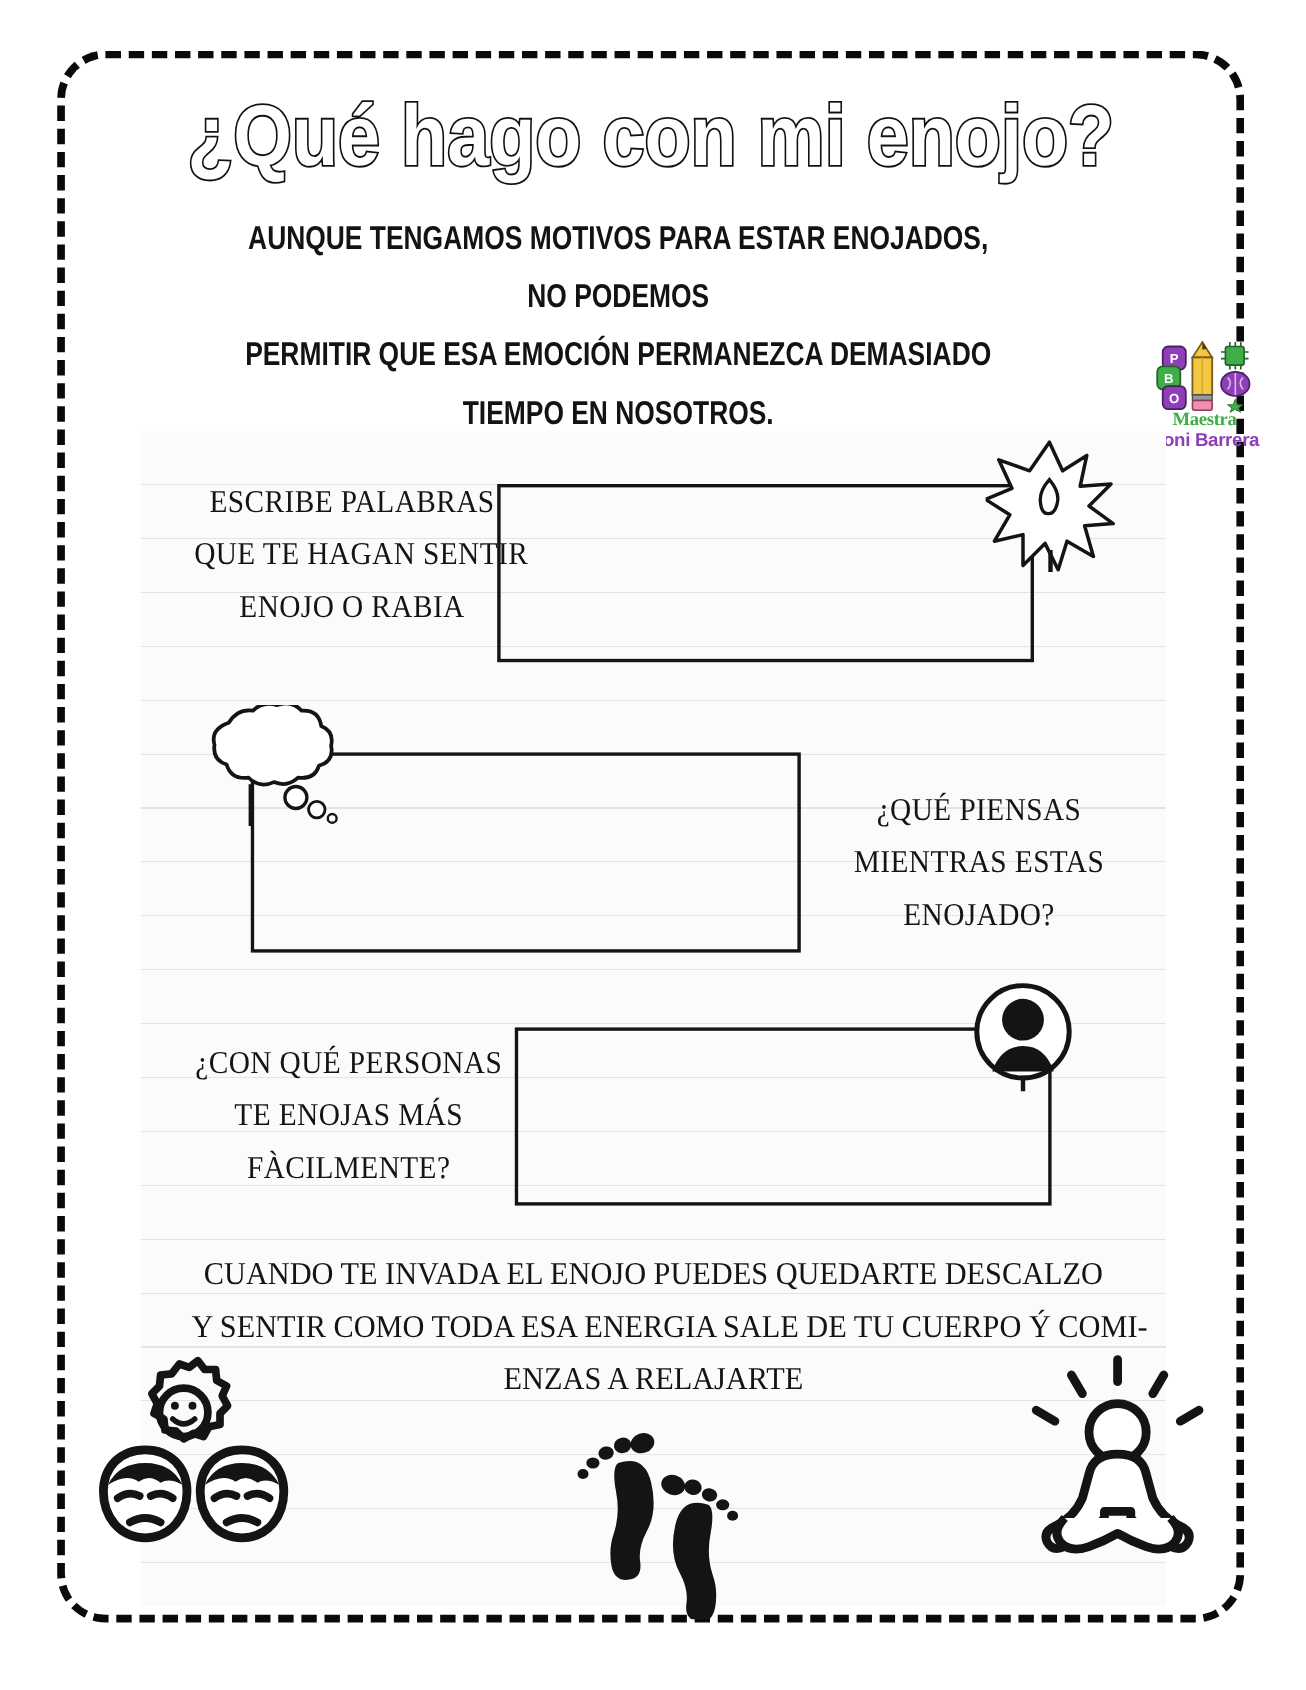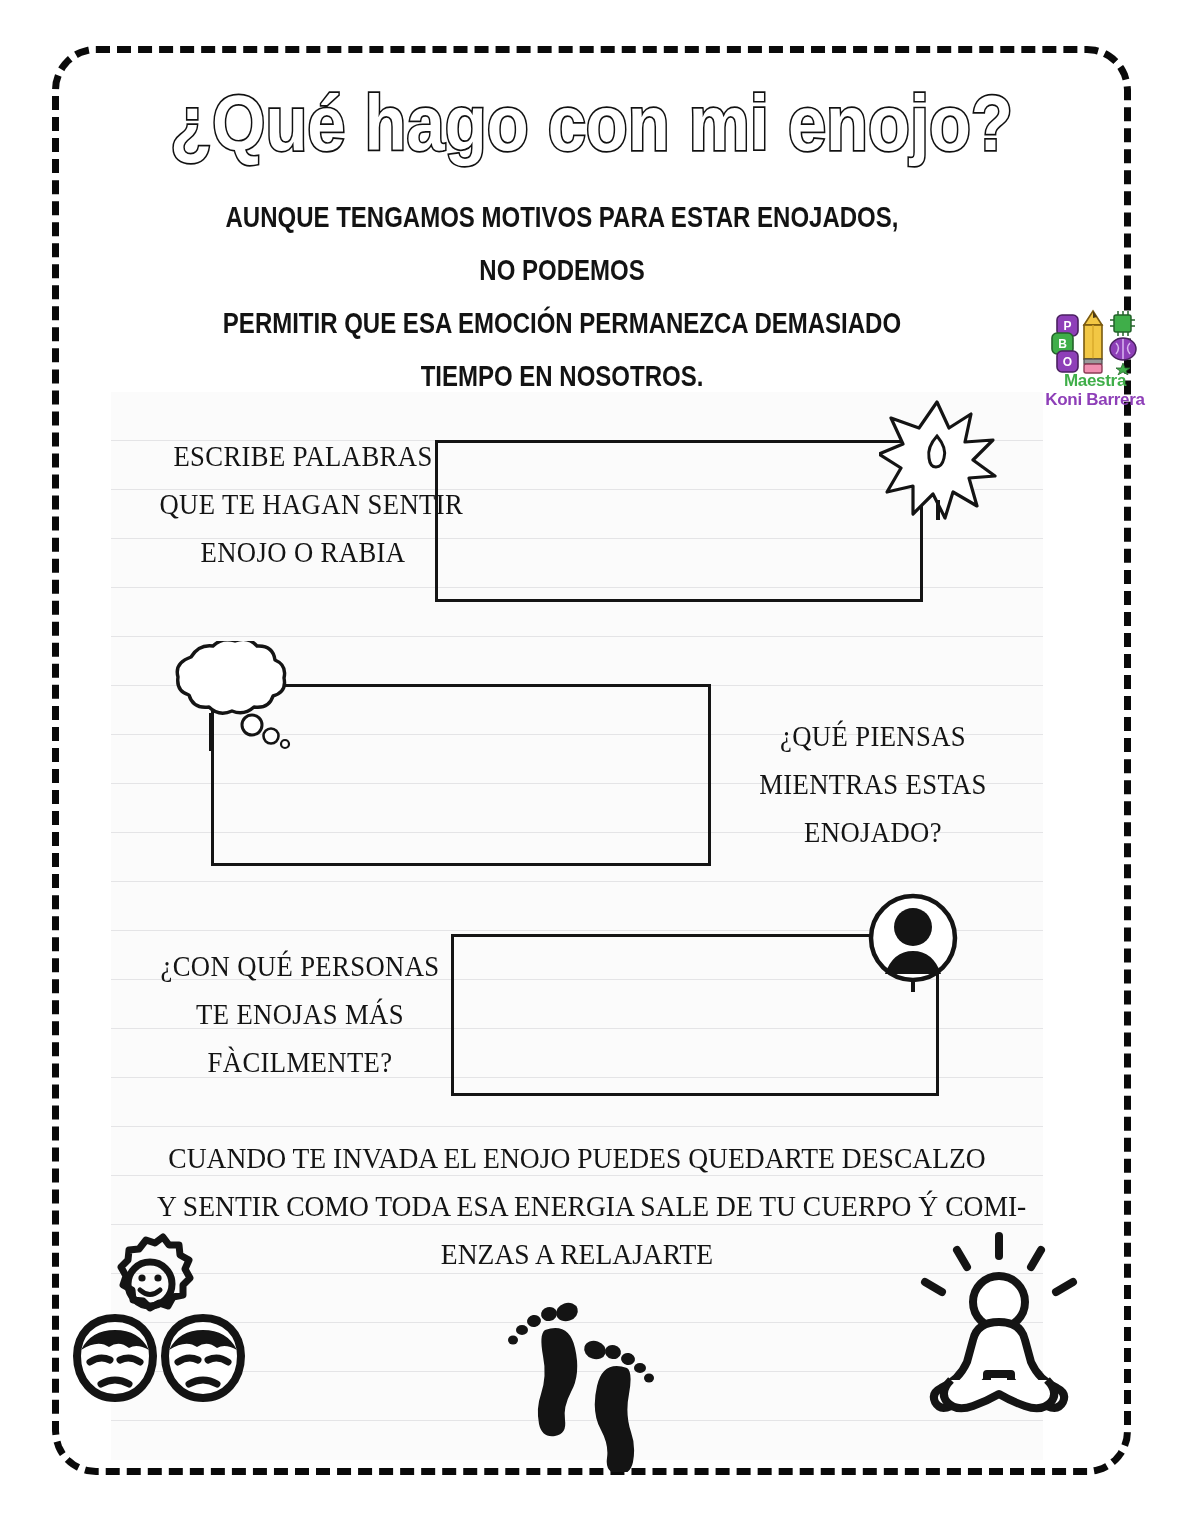--- a/index.html
+++ b/index.html
@@ -74,35 +74,35 @@
   #brand-logo {
     position: absolute;
     left: 982px;
     top: 277px;
     width: 122px;
     height: 106px;
   }
   #brand-logo .logo-art { position:absolute; left: 14px; top: 0; width: 96px; height: 66px; }
   #brand-logo .logo-name {
     position: absolute; left: 0; top: 62px; width: 122px; text-align: center;
-    font-family: Liberation Sans, sans-serif; font-weight: 700;
+    font-family: Liberation Serif, serif; font-weight: 700;
     font-size: 17px; line-height: 19px; color: #3fae49;
     letter-spacing: -0.3px;
   }
   #brand-logo .logo-sub {
     position: absolute; left: 0; top: 81px; width: 122px; text-align: center;
     font-family: "Liberation Sans", sans-serif; font-weight: 700;
     font-size: 17px; line-height: 19px; color: #8e3fb8;
     letter-spacing: -0.3px;
   }
 
   
   #paper {
     position: absolute;
-    left: 111px;
+    left: 128px;
     top: 392px;
     width: 932px;
     height: 1068px;
     background:
       repeating-linear-gradient(
         to bottom,
         #fbfbfb 0px,
         #fbfbfb 48px,
         #e4e4e6 48px,
         #e4e4e6 49px

